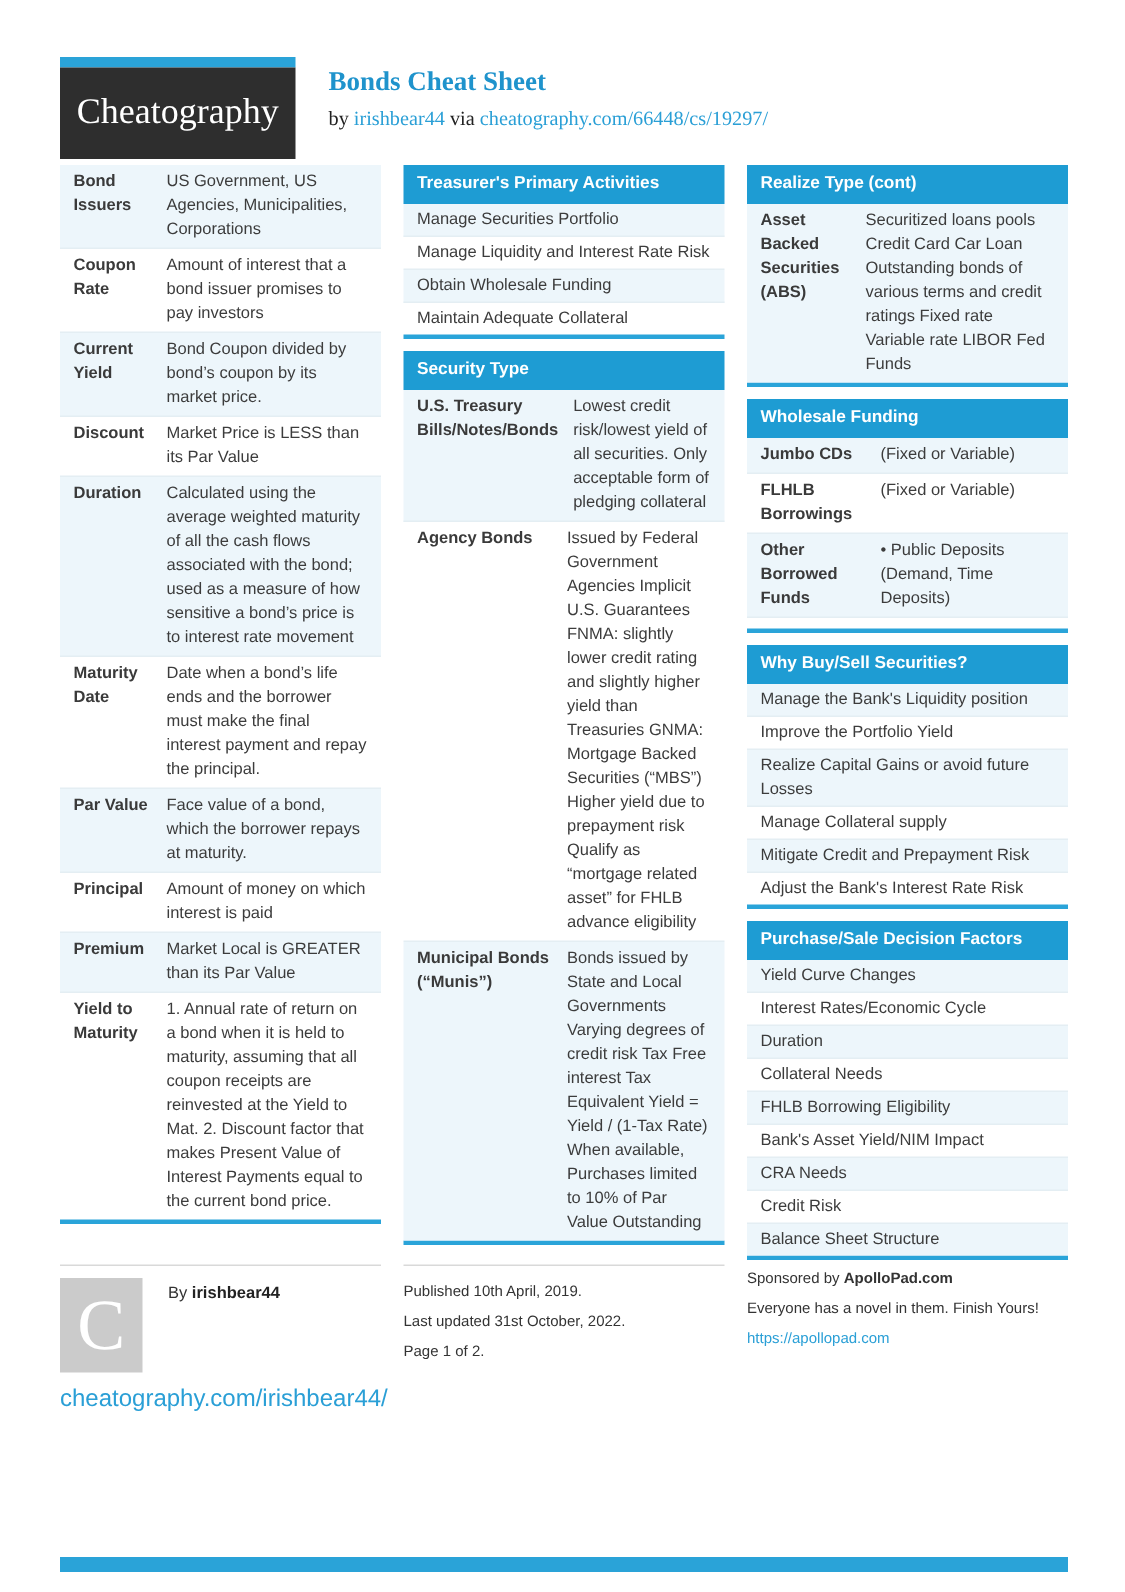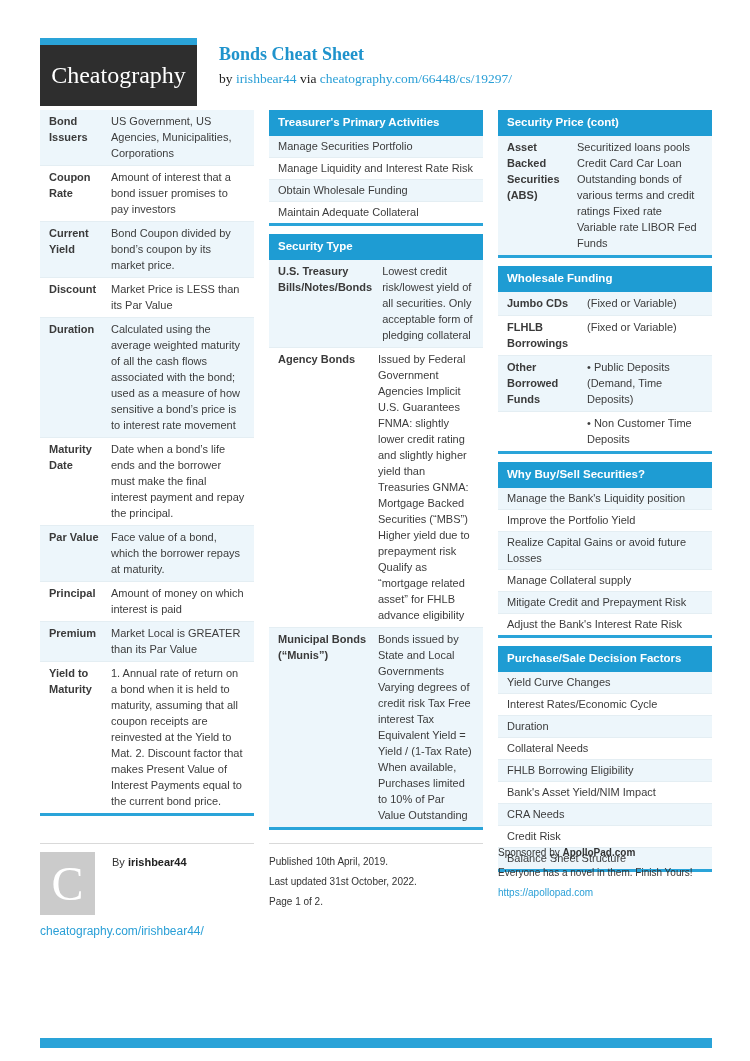--- a/index.html
+++ b/index.html
@@ -38,21 +38,21 @@
 
   
   .ftr{position:absolute;top:843px;left:40px;display:flex;gap:15px;font-size:11px;}
   .fcol{width:214px;flex:0 0 214px;}
   .fcol.ruled{border-top:1px solid #d9d9d9;padding-top:8px;}
   .favatar-row{display:flex;align-items:flex-start;}
   .favatar{width:55px;height:63px;background:#cbcbcb;color:#fff;display:flex;align-items:center;
            justify-content:center;font-family:"Liberation Serif","DejaVu Serif",serif;font-size:48px;}
   .fby{margin-left:17px;padding-top:4px;color:#333;}
   .fby b{color:#222;}
-  .flink{display:block;margin-top:9px;color:#2a9fd6;text-decoration:none;font-size:12px;}
+  .flink{display:block;margin-top:9px;color:#2a9fd6;text-decoration:none;font-size:16px;}
   .fmeta div{line-height:20px;color:#333;font-size:10px;}
   .fsponsor{line-height:20px;color:#333;font-size:10px;}
   .fsponsor a{color:#2a9fd6;text-decoration:none;}
 
   .bottom-bar{position:absolute;left:40px;top:1038px;width:672px;height:10px;background:#2aa3d8;}
 </style>
 </head>
 <body>
 
 <div class="page">
@@ -148,21 +148,21 @@
             </div>
             <div class="row">
               <span class="term">Municipal Bonds (“Munis”)</span>
               <span class="def">Bonds issued by State and Local Govern­ments Varying degrees of credit risk Tax Free interest Tax Equivalent Yield = Yield / (1-Tax Rate) When available, Purchases limited to 10% of Par Value Outstanding</span>
             </div>
           </div>
         </div>
       </div>
       <div class="col">
         <div class="section section-security-type-cont">
-          <h2 class="sec-h">Security Price (cont)</h2>
+          <h2 class="sec-h">Realize Type (cont)</h2>
           <div class="rows">
             <div class="row">
               <span class="term">Asset Backed Securities (ABS)</span>
               <span class="def">Securitized loans pools Credit Card Car Loan Outstanding bonds of various terms and credit ratings Fixed rate Variable rate LIBOR Fed Funds</span>
             </div>
           </div>
         </div>
         <div class="section section-wholesale">
           <h2 class="sec-h">Wholesale Funding</h2>
           <div class="rows">
@@ -173,21 +173,20 @@
             <div class="row">
               <span class="term">FLHLB Borrowings</span>
               <span class="def">(Fixed or Variable)</span>
             </div>
             <div class="row">
               <span class="term">Other Borrowed Funds</span>
               <span class="def">• Public Deposits (Demand, Time Deposits)</span>
             </div>
             <div class="row">
               <span class="term"></span>
-              <span class="def">• Non Customer Time Deposits</span>
             </div>
           </div>
         </div>
         <div class="section section-why-buysell">
           <h2 class="sec-h">Why Buy/Sell Securities?</h2>
           <div class="rows">
             <div class="row single">
               <span class="def">Manage the Bank's Liquidity position</span>
             </div>
             <div class="row single">

